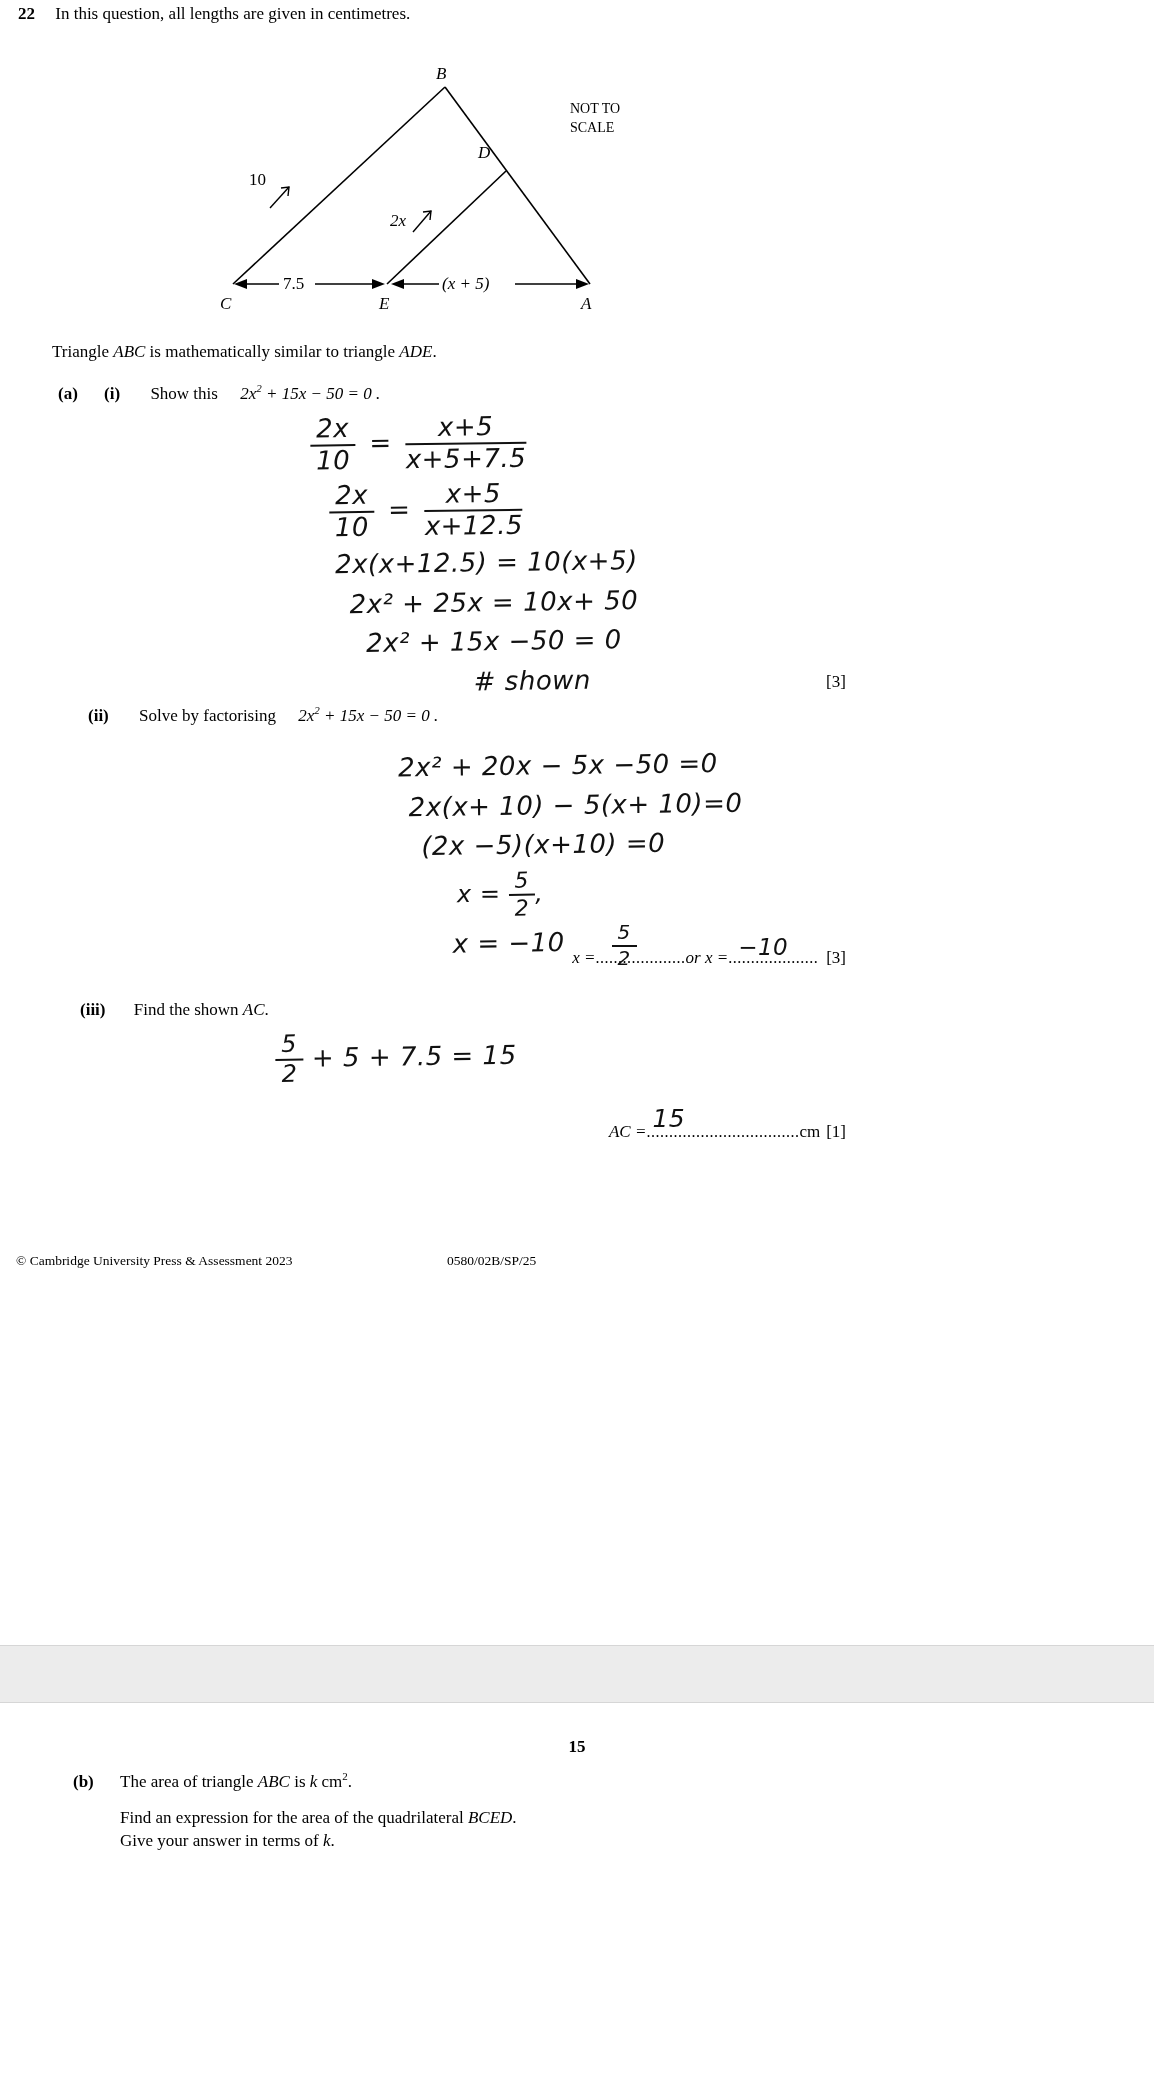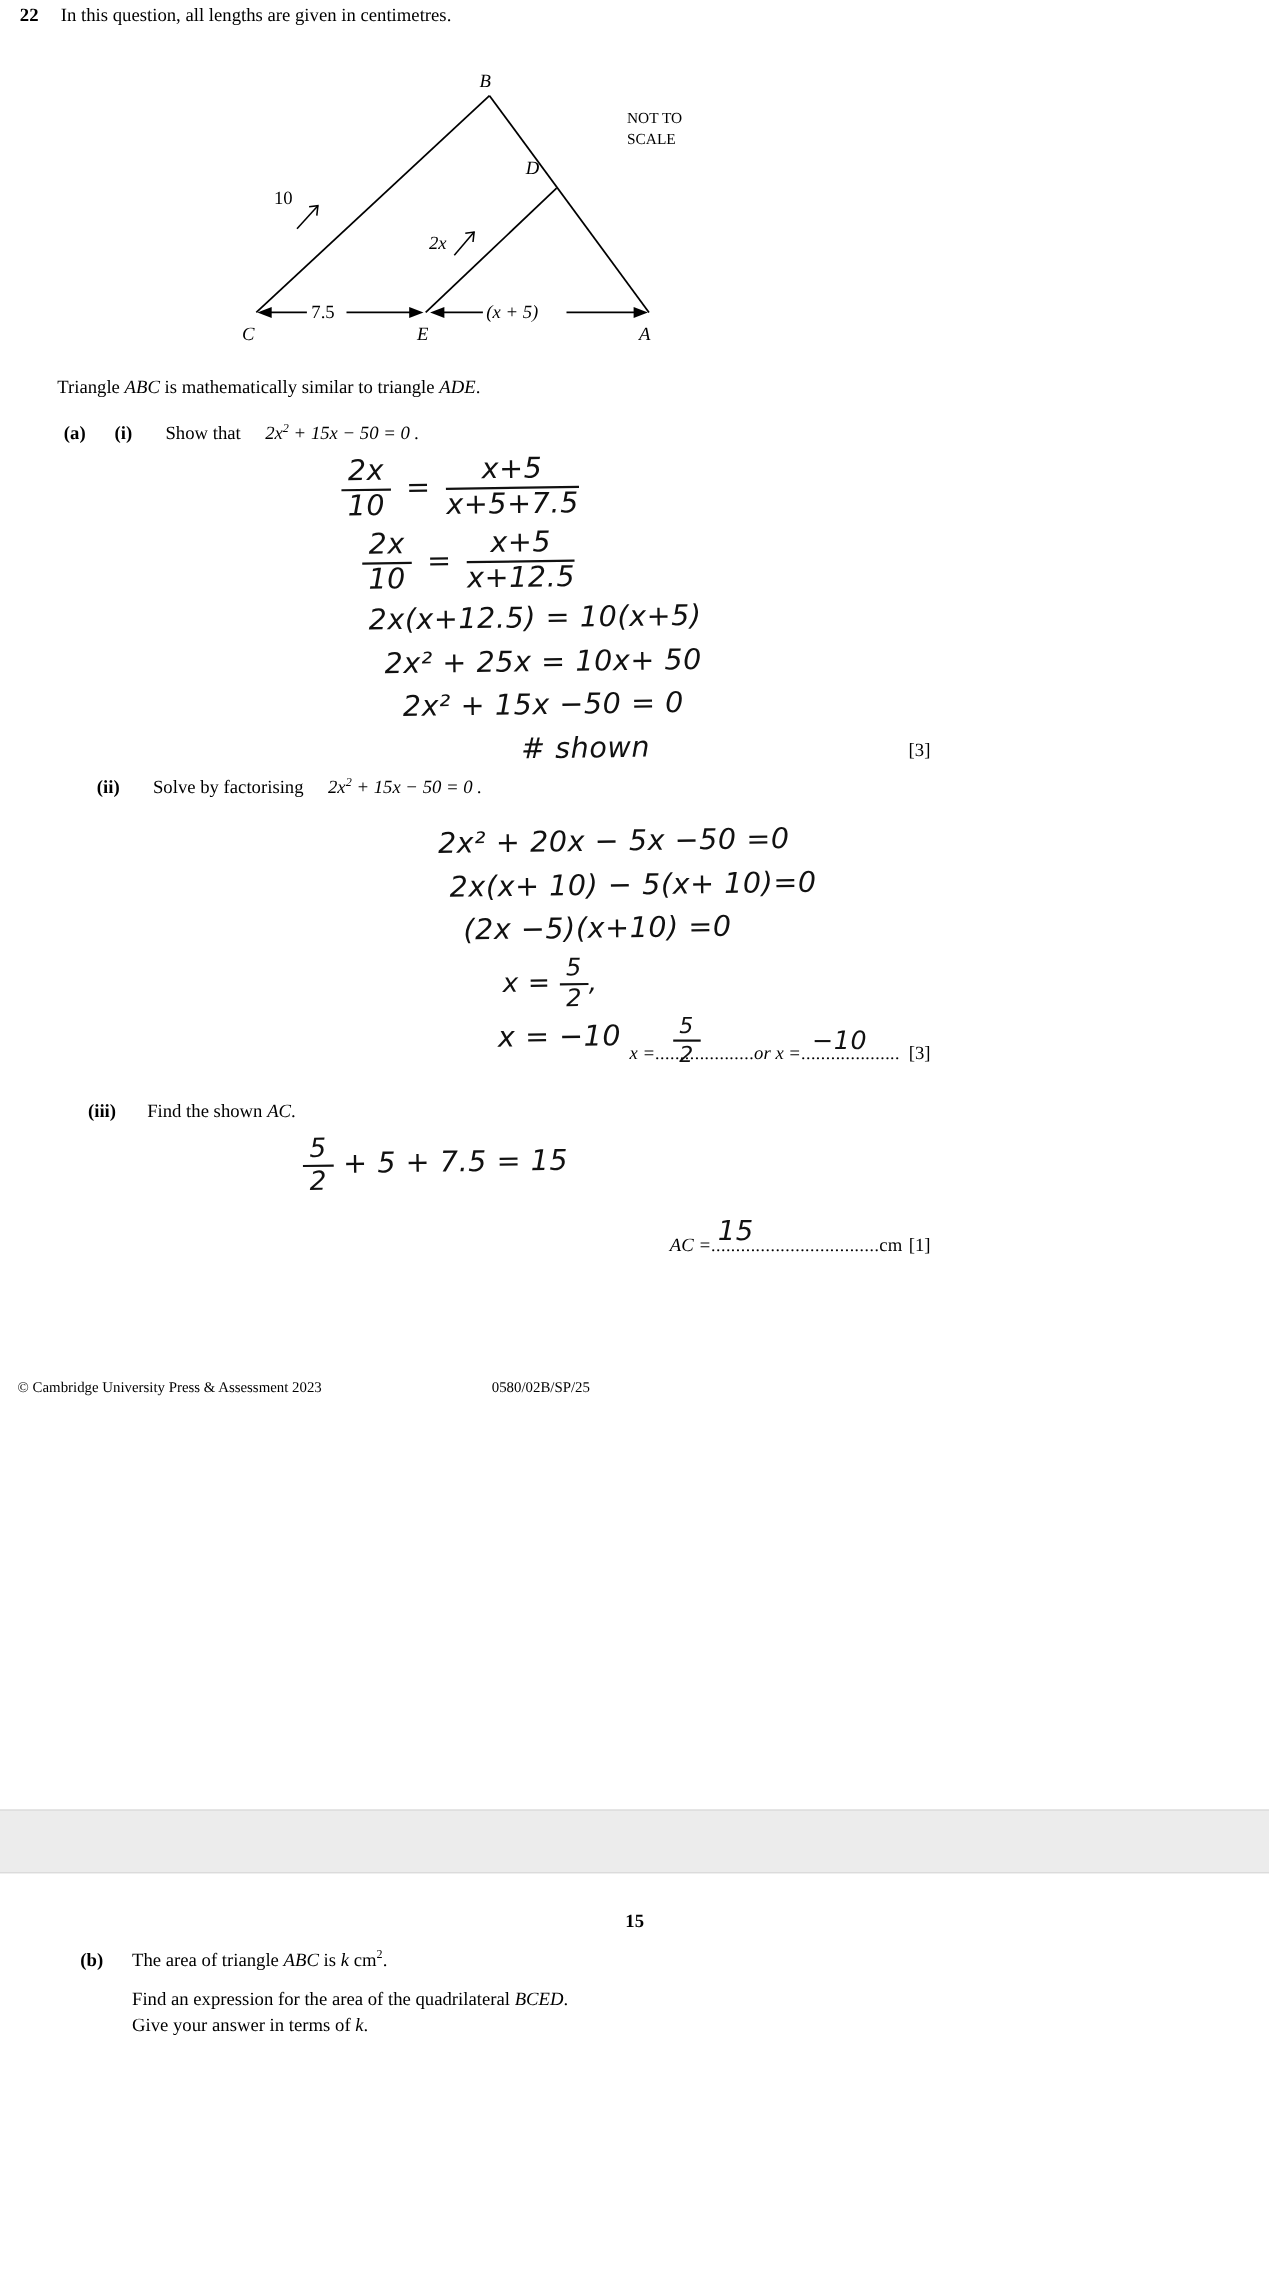--- a/index.html
+++ b/index.html
@@ -100,21 +100,21 @@
     <div>SCALE</div>
   </div>
 
   <div class="abs" style="left:52px; top:342px;">
     <span>Triangle </span><span class="it">ABC</span><span> is mathematically similar to triangle </span><span class="it">ADE</span><span>.</span>
   </div>
 
   <div class="abs" style="left:58px; top:384px; white-space:nowrap;">
     <span class="b">(a)</span>
     <span class="b" style="margin-left:22px;">(i)</span>
-    <span style="margin-left:26px;">Show that</span>
+    <span style="margin-left:26px;">Show this</span>
     <span class="it" style="margin-left:18px;"><span>2x</span><sup class="s2">2</sup><span> + 15x − 50 = 0 .</span></span>
   </div>
 
   <div class="abs work" style="left:0; top:420px; width:865px;">
     <div class="hand hline" style="margin-left:310px;">
       <span class="hfrac"><span class="fn">2x</span><span class="fd">10</span></span><span class="heq">=</span><span class="hfrac"><span class="fn">x+5</span><span class="fd">x+5+7.5</span></span>
     </div>
     <div class="hand hline" style="margin-left:328px;">
       <span class="hfrac"><span class="fn">2x</span><span class="fd">10</span></span><span class="heq">=</span><span class="hfrac"><span class="fn">x+5</span><span class="fd">x+12.5</span></span>
     </div>

